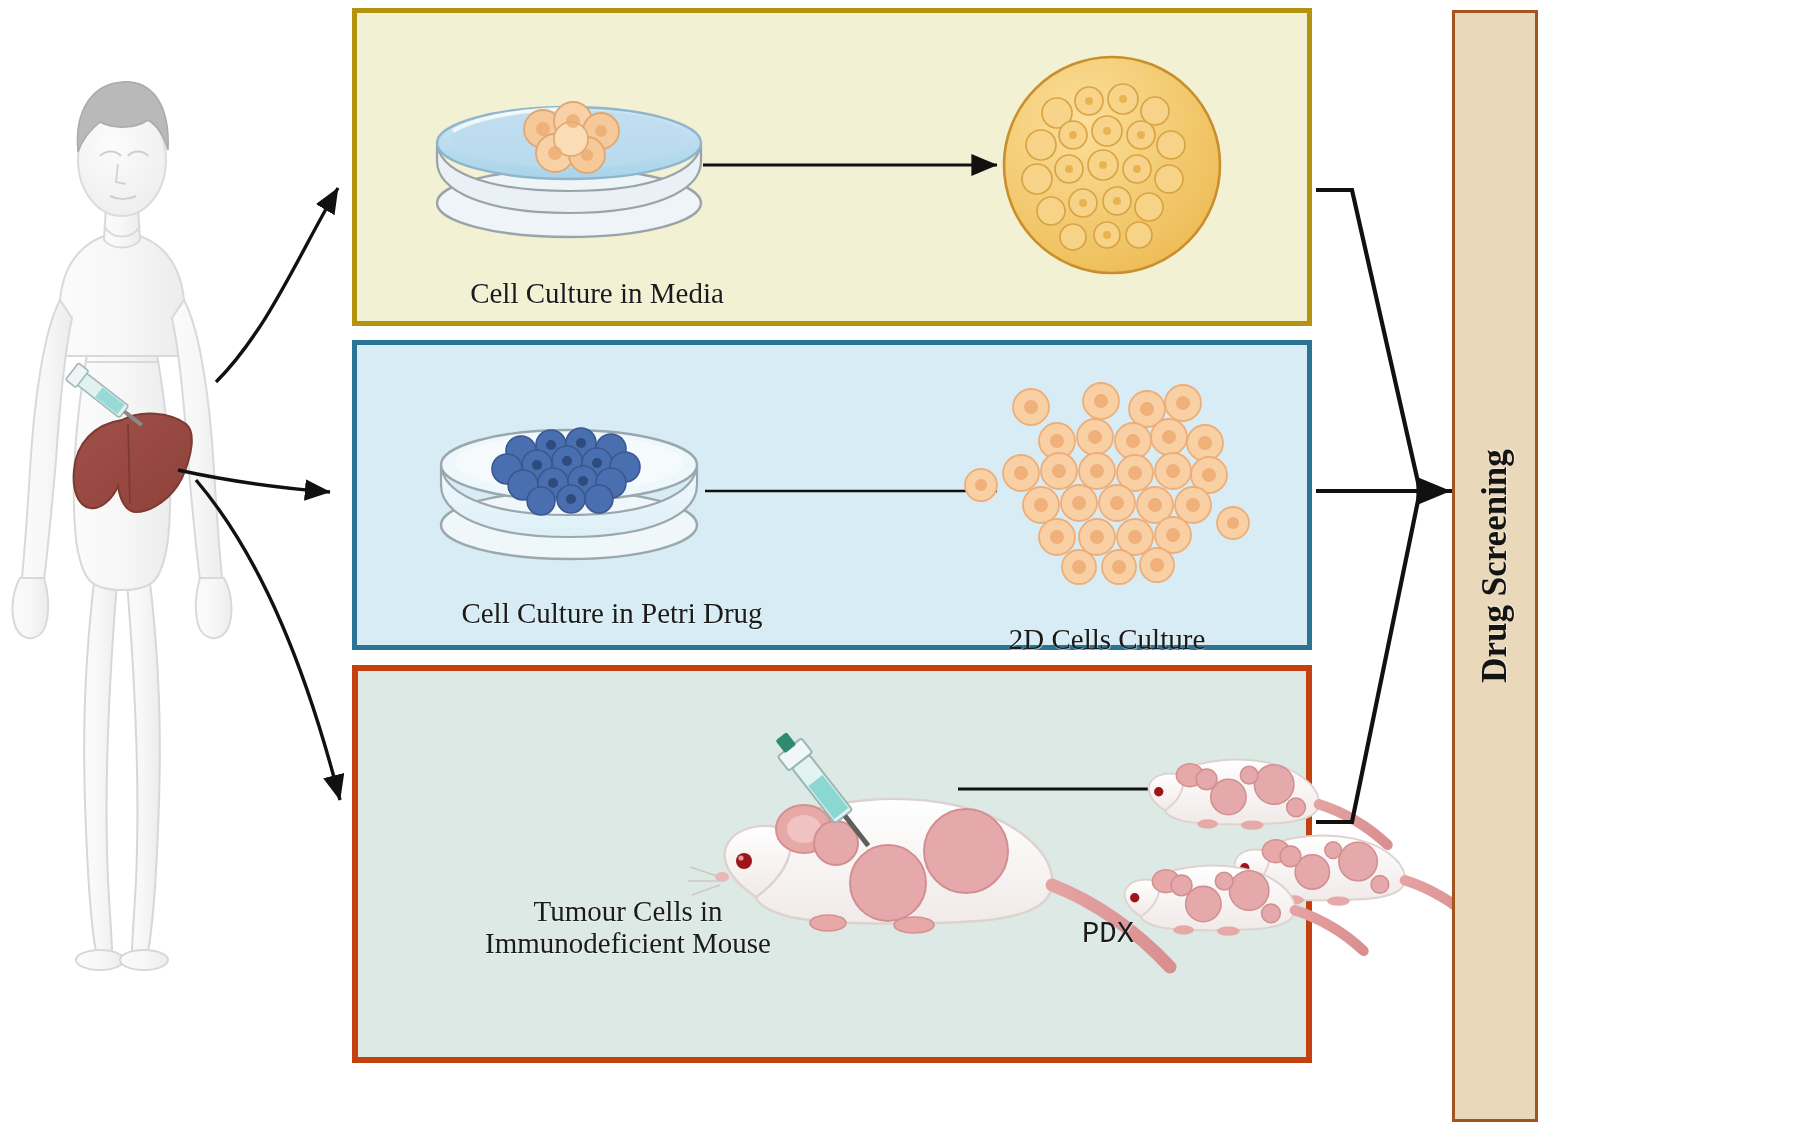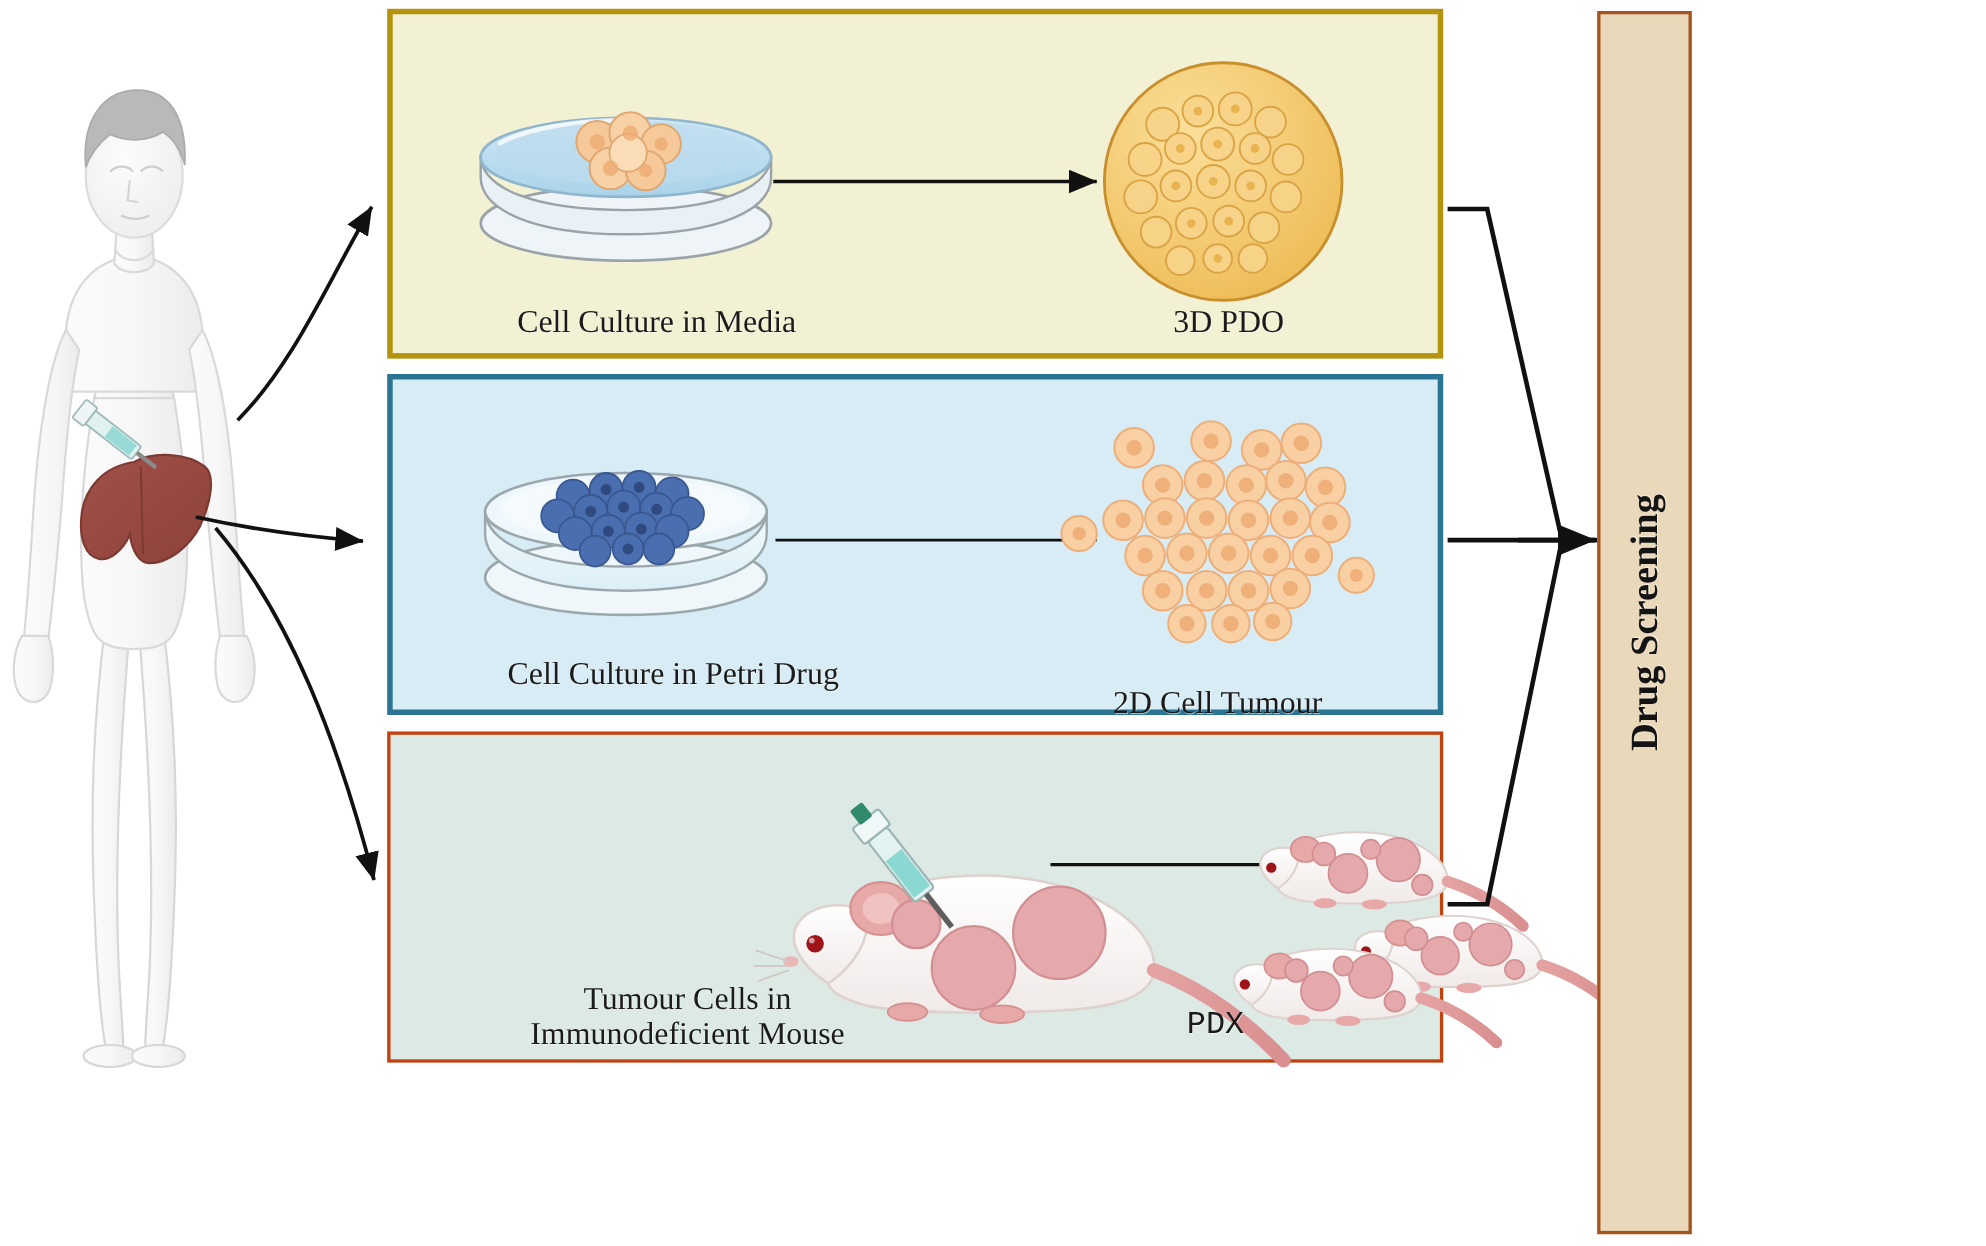--- a/index.html
+++ b/index.html
@@ -14,22 +14,22 @@
     position:absolute;text-align:center;color:#1b1b1b;
     font-family:"Liberation Serif","DejaVu Serif",serif;
     font-size:29px;line-height:1.12;white-space:pre-line;
     text-shadow:0.7px 0.7px 0 rgba(255,255,255,.55);
   }
 
   #panel-pdo  {left:352px;  top:8px;   width:960px; height:318px;
                background:#f3f1d4; border:5px solid #b4930e;}
   #panel-2d   {left:352px;  top:340px; width:960px; height:310px;
                background:#d8ecf5; border:5px solid #2b7494;}
-  #panel-pdx  {left:352px;  top:665px; width:960px; height:301px;
-               background:#dde9e5; border:3px solid #c2410c;}
+  #panel-pdx  {left:352px;  top:665px; width:960px; height:398px;
+               background:#dde9e5; border:6px solid #c2410c;}
   #drug-panel{
     position:absolute;left:1452px;top:10px;width:86px;height:1112px;
     background:#ead8bb;border:3px solid #a5541f;box-sizing:border-box;
   }
   #drug-label{
     position:absolute;left:50%;top:50%;
     transform:translate(-50%,-50%) rotate(-90deg);
     transform-origin:center center;
     white-space:nowrap;font-weight:bold;font-size:35px;color:#141414;
     font-family:"Liberation Serif","DejaVu Serif",serif;
@@ -205,21 +205,20 @@
           <circle cx="746" cy="152" r="4"></circle>
             <circle cx="780" cy="156" r="4"></circle>
           <circle cx="726" cy="190" r="4"></circle>
             <circle cx="760" cy="188" r="4"></circle>
           <circle cx="750" cy="222" r="4"></circle>
         </g>
       </g>
     </svg>
 
     <div class="label" style="left:60px;top:264px;width:360px;text-align:center;">Cell Culture in Media</div>
-    <div class="label" style="left:590px;top:264px;width:340px;">3D PDO</div>
   </div>
 
   <div class="panel" id="panel-2d">
     <svg class="art" width="950" height="300">
       <defs>
         <linearGradient id="dishClear" x1="0" y1="0" x2="0" y2="1">
           <stop offset="0" stop-color="#f3fafd"></stop>
           <stop offset="1" stop-color="#dceff7"></stop>
         </linearGradient>
       </defs>
@@ -322,21 +321,21 @@
           <circle cx="816" cy="190" r="7"></circle>
             <circle cx="876" cy="178" r="6"></circle>
           <circle cx="722" cy="222" r="7"></circle>
             <circle cx="762" cy="222" r="7"></circle>
           <circle cx="800" cy="220" r="7"></circle>
         </g>
       </g>
     </svg>
 
     <div class="label" style="left:20px;top:252px;width:470px;">Cell Culture in Petri Drug</div>
-    <div class="label" style="left:570px;top:278px;width:360px;">2D Cell Tumour</div>
+    <div class="label" style="left:570px;top:278px;width:360px;">2D Cells Culture</div>
   </div>
 
   <div class="panel" id="panel-pdx">
     <svg class="art" width="950" height="300">
       <defs>
         <linearGradient id="mouseBody" x1="0" y1="0" x2="0" y2="1">
           <stop offset="0" stop-color="#ffffff"></stop>
           <stop offset="1" stop-color="#f0eae8"></stop>
         </linearGradient>
         <linearGradient id="tailG" x1="0" y1="0" x2="1" y2="0">

